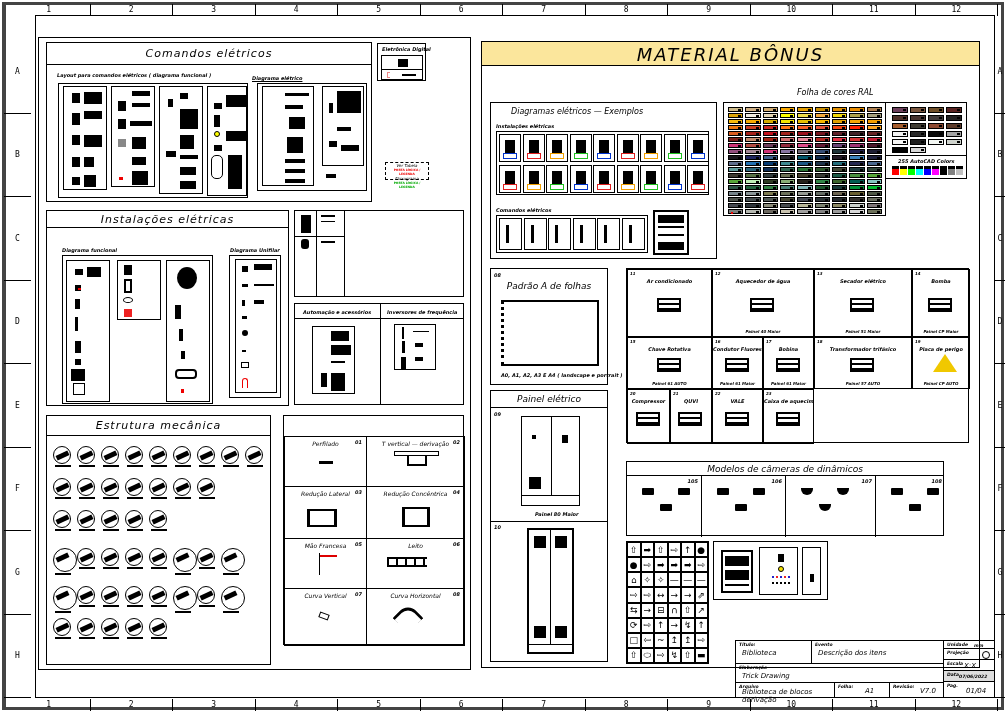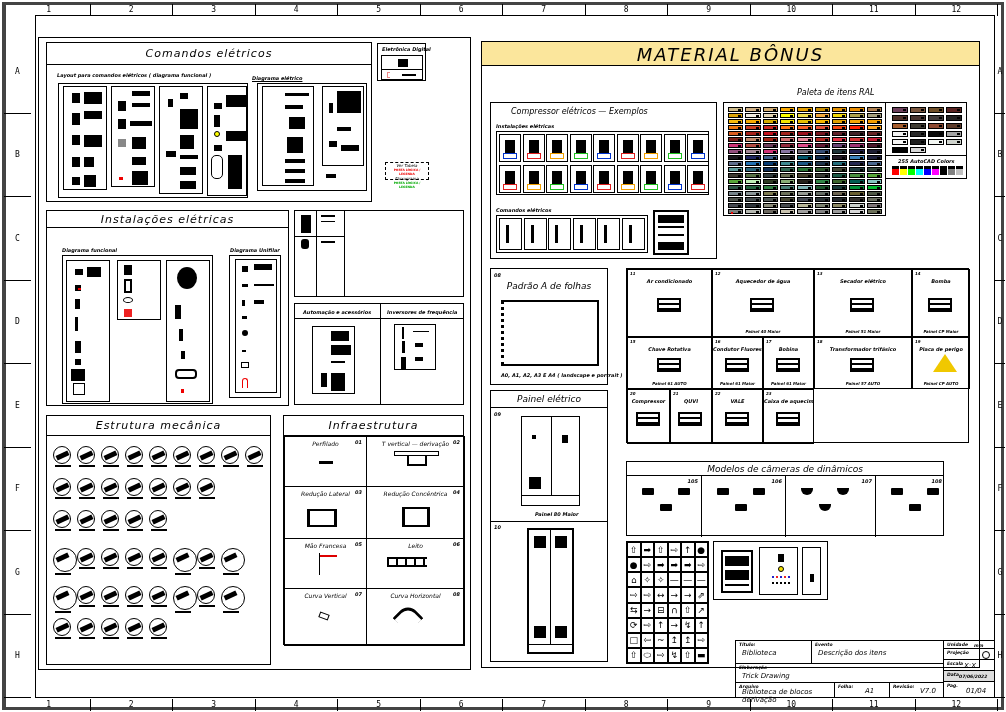--- a/index.html
+++ b/index.html
@@ -389,21 +389,20 @@
       <div class="circle-sym" style="width: 18px; height: 18px; left: 78px; top: 202px;">
         <div class="base"></div>
       </div>
       <div class="circle-sym" style="width: 18px; height: 18px; left: 102px; top: 202px;">
         <div class="base"></div>
       </div>
     </div>
 </div>
 
 <div class="box" style="left:283px;top:415px;width:181px;height:230px;">
-  <div class="sec-title" style="height:20px;line-height:20px;">Infraestrutura</div>
   <div class="infra-cell" style="left:0;top:20px;width:83px;height:51px;">
     <div class="lbl">Perfilado</div>
     <div class="num">01</div>
     <div class="blk" style="left:34px;top:24px;width:14px;height:3px;"></div>
   </div>
   <div class="infra-cell" style="left:82px;top:20px;width:99px;height:51px;">
     <div class="lbl">T vertical — derivação</div>
     <div class="num">02</div>
     <div style="position:absolute;left:27px;top:14px;width:45px;height:5px;border:1px solid #000;"></div>
     <div style="position:absolute;left:40px;top:19px;width:20px;height:10px;border:2px solid #000;border-top:none;"></div>
@@ -438,21 +437,21 @@
     <div class="lbl">Curva Horizontal</div>
     <div class="num">08</div>
     <div style="position:absolute;left:30px;top:18px;width:22px;height:22px;border:3px solid #000;border-right:none;border-bottom:none;border-radius:12px 0 0 0;transform:rotate(45deg);"></div>
   </div>
 </div>
 
 <div class="bonus-area"></div>
 <div class="bonus-header">MATERIAL BÔNUS</div>
 
 <div class="box" style="left:490px;top:102px;width:227px;height:157px;">
-  <div class="abs" style="left:20px;top:4px;font-size:8px;font-style:italic;">Compressor elétricos — Exemplos</div>
+  <div class="abs" style="left:20px;top:4px;font-size:8px;font-style:italic;">Diagramas elétricos — Exemplos</div>
   <div class="tiny" style="left:5px;top:20px;">Instalações elétricas</div>
   <div class="sym-block" style="left:5px;top:28px;width:213px;height:64px;" id="inst-grid">
       <div style="position: absolute; border: 1px solid rgb(0, 0, 0); width: 22px; height: 28px; left: 2px; top: 2px;">
         <div class="blk" style="position: absolute; left: 5px; top: 5px; width: 10px; height: 14px; background: rgb(0, 0, 0);"></div>
         <div style="position: absolute; left: 3px; top: 18px; width: 14px; height: 6px; border: 1px solid rgb(0, 51, 204);"></div>
       </div>
       <div style="position: absolute; border: 1px solid rgb(0, 0, 0); width: 22px; height: 28px; left: 25.5px; top: 2px;">
         <div class="blk" style="position: absolute; left: 5px; top: 5px; width: 10px; height: 14px; background: rgb(0, 0, 0);"></div>
         <div style="position: absolute; left: 3px; top: 18px; width: 14px; height: 6px; border: 1px solid rgb(224, 32, 32);"></div>
       </div>
@@ -543,21 +542,21 @@
       </div>
     </div>
   <div class="abs" style="left:162px;top:107px;width:36px;height:45px;border:2px solid #000;background:#fff;">
     <div class="blk" style="left:3px;top:3px;width:26px;height:8px;"></div>
     <div class="blk" style="left:3px;top:14px;width:26px;height:2px;"></div>
     <div class="blk" style="left:3px;top:22px;width:26px;height:2px;"></div>
     <div class="blk" style="left:3px;top:30px;width:26px;height:8px;"></div>
   </div>
 </div>
 
-<div class="abs" style="left:797px;top:88px;font-size:8px;font-style:italic;">Paleta de itens RAL</div>
+<div class="abs" style="left:797px;top:88px;font-size:8px;font-style:italic;">Folha de cores RAL</div>
 <div class="box" style="left:723px;top:102px;width:163px;height:114px;">
   <div class="grid" id="ral-main" style="left:4px;top:4px;width:154px;grid-template-columns:repeat(9,1fr);column-gap:2px;row-gap:1px;">
       <div class="swatch" style="height: 5px; background: rgb(205, 186, 136);"></div>
       <div class="swatch" style="height: 5px; background: rgb(208, 176, 132);"></div>
       <div class="swatch" style="height: 5px; background: rgb(210, 170, 109);"></div>
       <div class="swatch" style="height: 5px; background: rgb(249, 168, 0);"></div>
       <div class="swatch" style="height: 5px; background: rgb(228, 158, 0);"></div>
       <div class="swatch" style="height: 5px; background: rgb(203, 142, 0);"></div>
       <div class="swatch" style="height: 5px; background: rgb(226, 144, 0);"></div>
       <div class="swatch" style="height: 5px; background: rgb(232, 140, 0);"></div>

